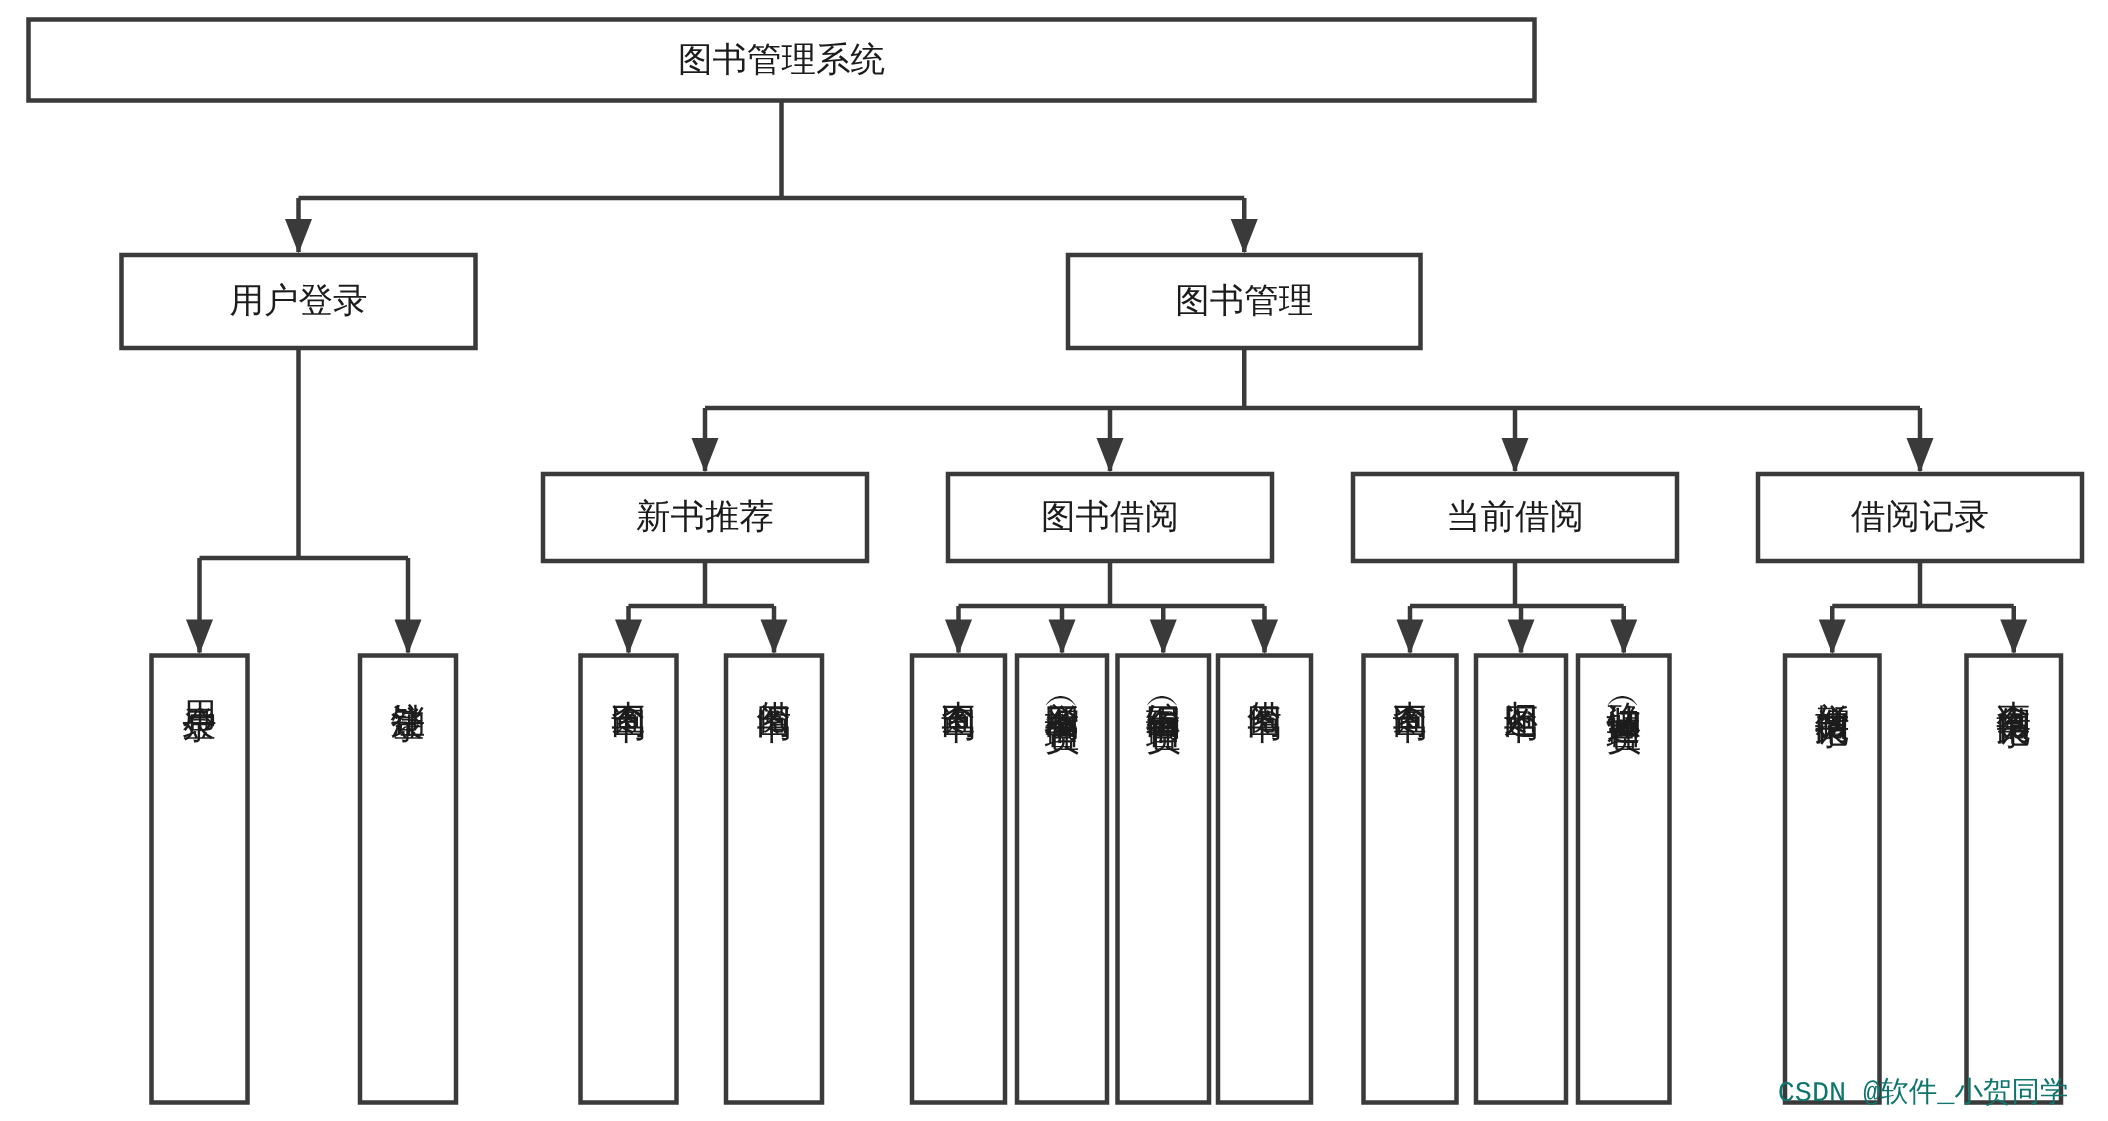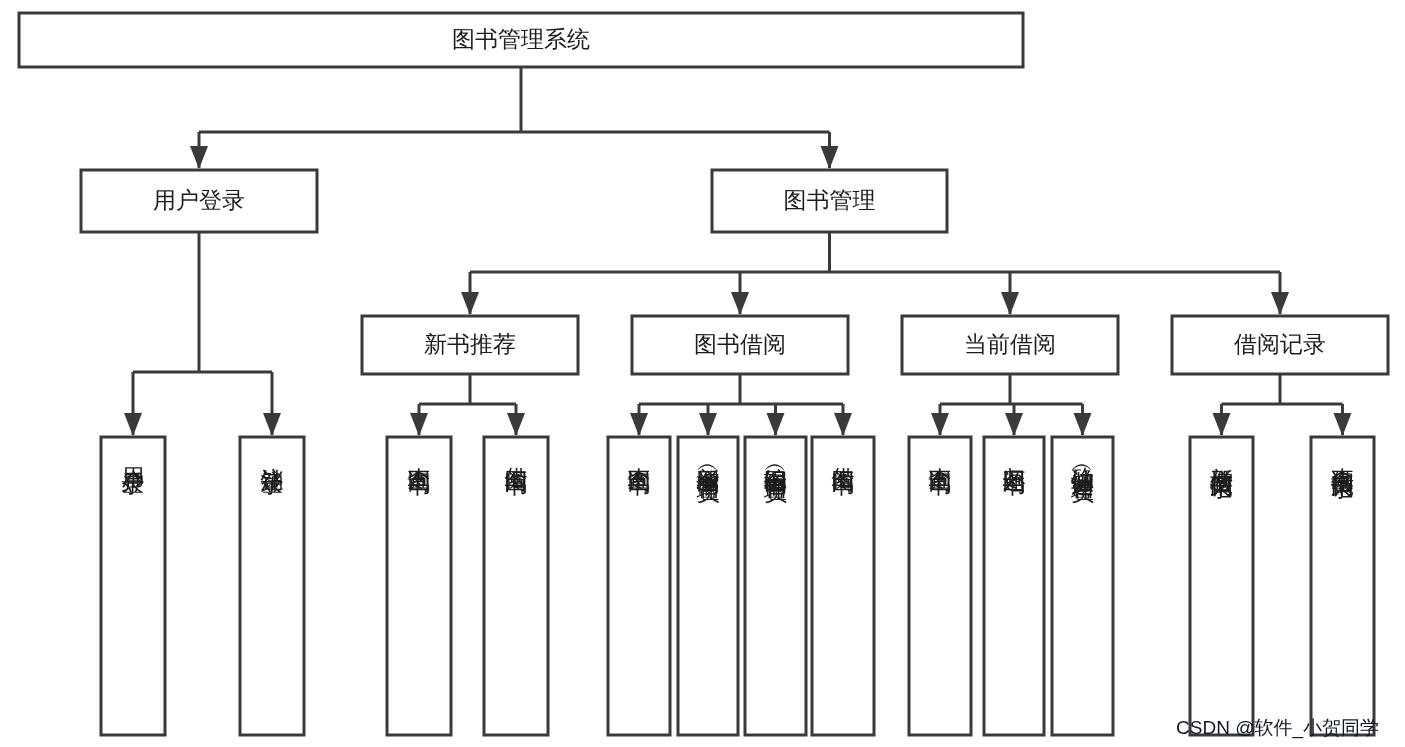--- a/index.html
+++ b/index.html
@@ -62,23 +62,23 @@
     font-size: 23px;
     line-height: 1.18;
     color: #1c1c1c;
     letter-spacing: 2px;
     white-space: nowrap;
   }
   .watermark {
     position: absolute;
     right: 10px;
     bottom: 6px;
-    font-family: Liberation Sans, sans-serif;
+    font-family: Liberation Mono, monospace;
     font-size: 19px;
-    color: #0f172a;
+    color: #0f766e;
     white-space: nowrap;
   }
 </style>
 </head>
 <body>
 
 <div id="diagram-root">
 
   <svg class="flow" viewBox="0 0 1405 747">
     <g id="connector-layer">

